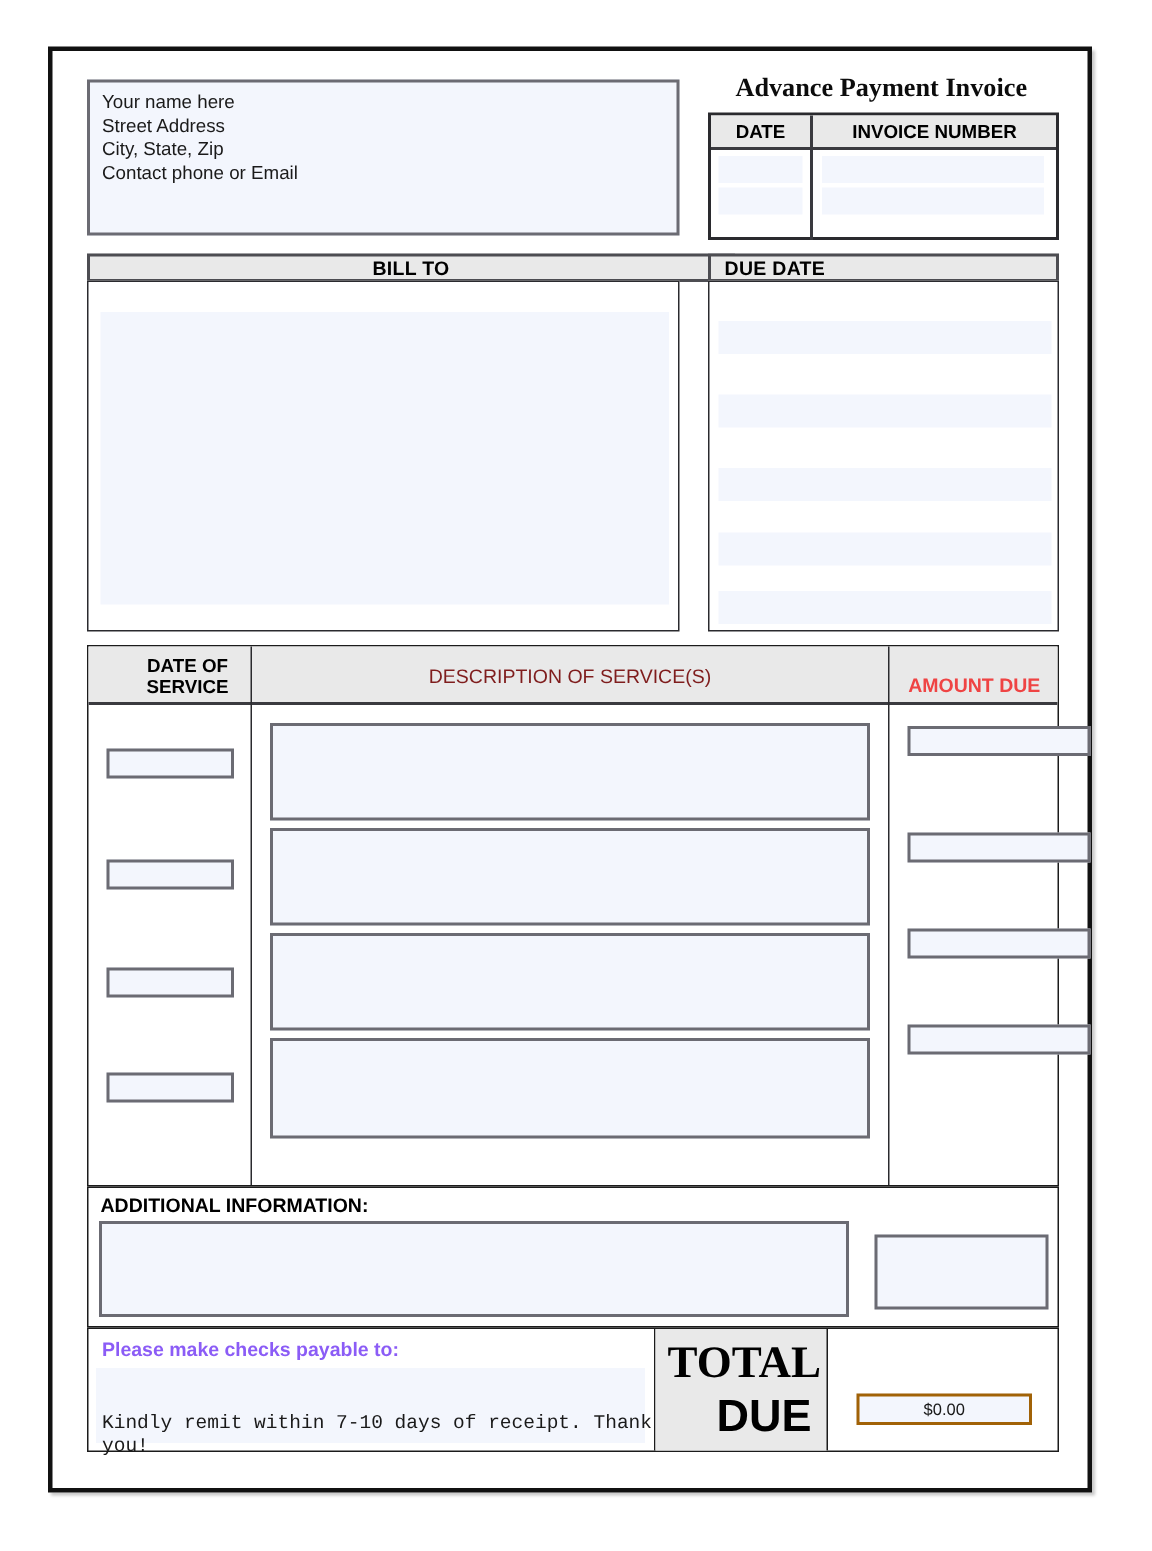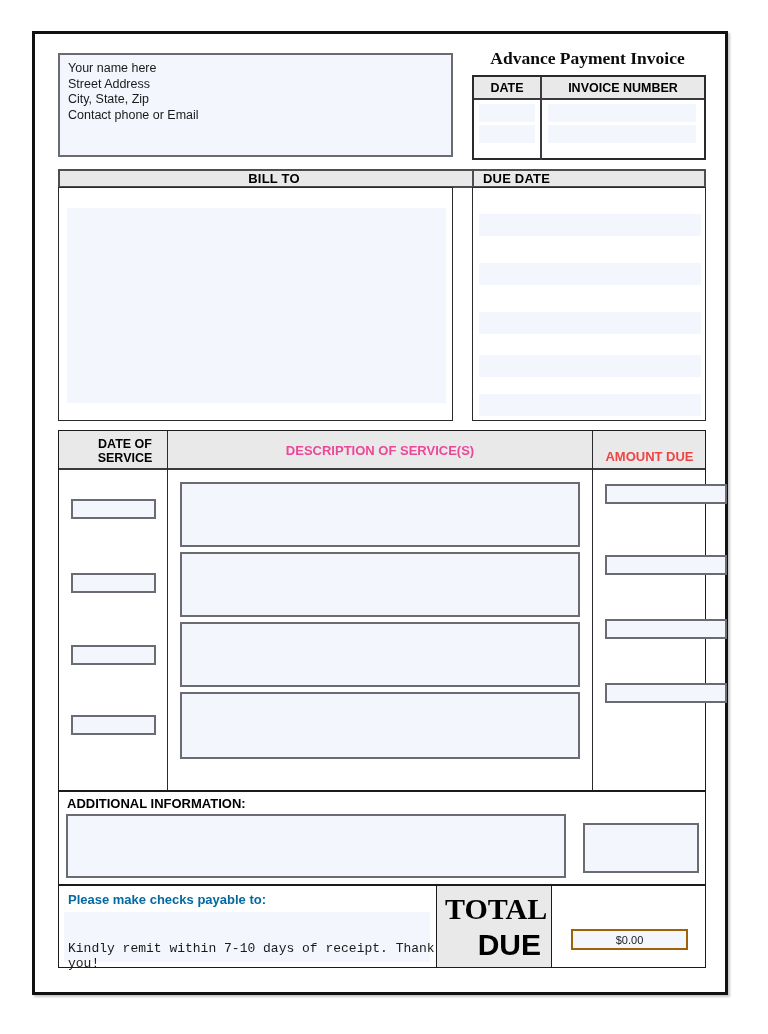--- a/index.html
+++ b/index.html
@@ -168,21 +168,21 @@
     width: 108px; height: 39px;
     display: flex; flex-direction: column;
     align-items: center; justify-content: center;
     font-weight: bold; font-size: 12.5px; line-height: 14px;
     text-align: center; color: #000; margin-left: 12px;
   }
   .svc-h-desc {
     position: absolute; left: 109px; top: 0;
     width: 424px; height: 39px;
     display: flex; align-items: center; justify-content: center;
-    font-weight: bold; font-size: 13px; color: #ec4899;
+    font-weight: normal; font-size: 13px; color: #7f1d1d;
   }
   .svc-h-amt {
     position: absolute; left: 534px; top: 0;
     width: 113px; height: 39px;
     display: flex; align-items: flex-end; justify-content: center;
     padding-bottom: 6px; box-sizing: border-box;
     font-weight: bold; font-size: 13px; color: #ef4444;
   }
   .svc-date-box {
     position: absolute;
@@ -230,21 +230,21 @@
     box-sizing: border-box;
   }
   .foot-left {
     position: absolute; left: 0; top: 0;
     width: 378px; height: 100%;
     border-right: 1px solid #1b1b1b;
     box-sizing: border-box;
   }
   .foot-left .payable {
     position: absolute; left: 9px; top: 6px;
-    font-weight: bold; font-size: 13px; color: #0369a1;
+    font-weight: bold; font-size: 13px; color: #8b5cf6;
   }
   .foot-left .payfill {
     position: absolute; left: 5px; top: 26px;
     width: 366px; height: 50px;
   }
   .foot-left .remit {
     position: absolute; left: 9px; top: 55px;
     font-size: 13px; color: #1a1a1a; font-family: Liberation Mono, monospace;
   }
   .foot-total {

